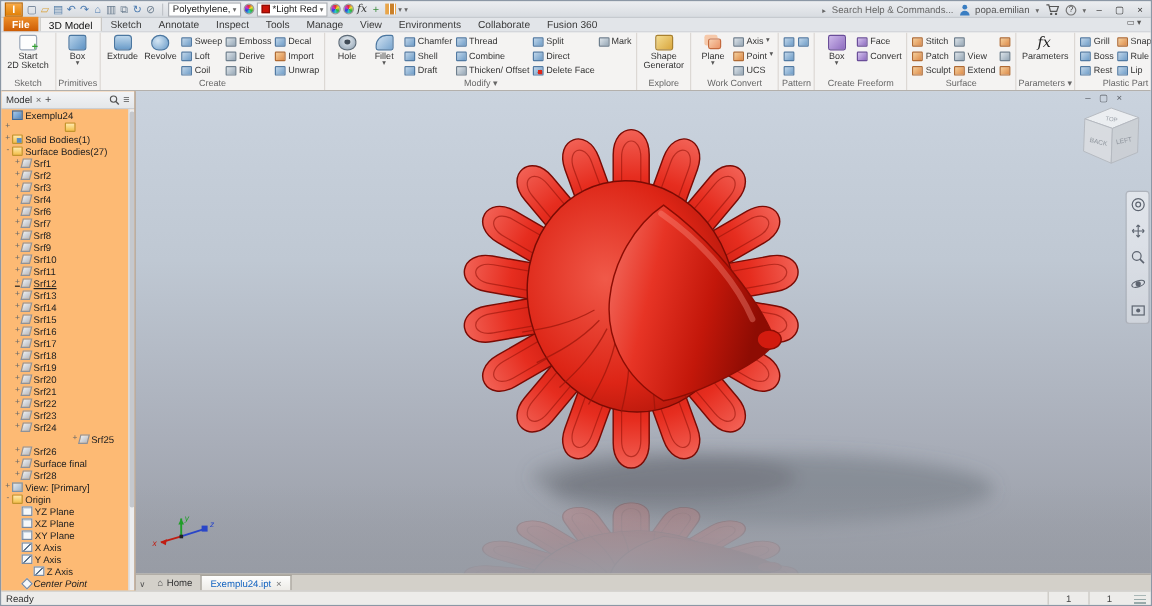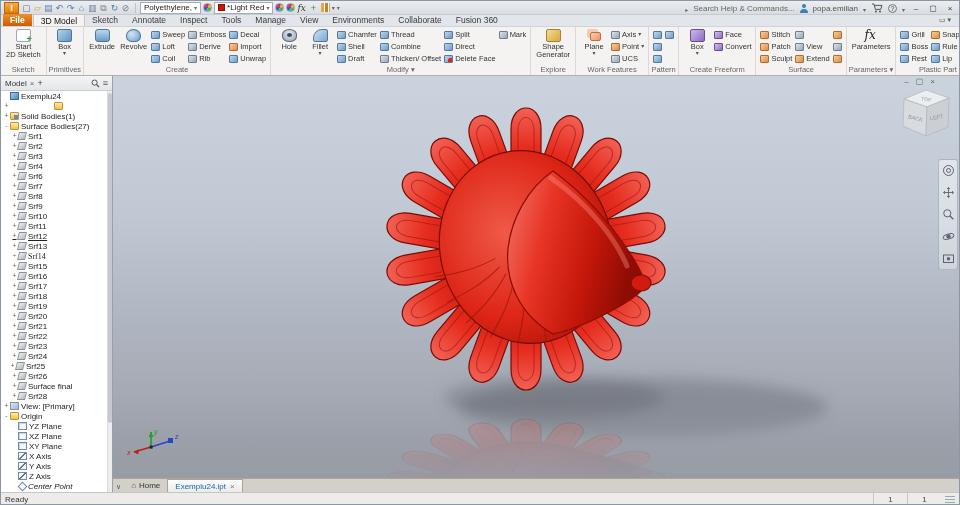--- a/index.html
+++ b/index.html
@@ -69,21 +69,21 @@
   .ic-fx::after{content:"fx";position:absolute;left:1px;top:-1px;font-family:"DejaVu Serif",serif;font-style:italic;font-size:12px;color:#222}
 
   
   .si-blue{background:linear-gradient(135deg,#c0d6ea,#6f9dc8);border:1px solid #517aa3}
   .si-steel{background:linear-gradient(135deg,#dde4ea,#96a7b6);border:1px solid #6d7e8d}
   .si-orange{background:linear-gradient(135deg,#f6cf9a,#dd8b4a);border:1px solid #b06a32}
   .si-purple{background:linear-gradient(135deg,#d4c2ee,#8e6cc0);border:1px solid #6a4d99}
   .si-reddot{background:radial-gradient(circle at 75% 72%,#e02517 32%,transparent 36%),linear-gradient(135deg,#c0d6ea,#6f9dc8);border:1px solid #517aa3}
 
   
-  .browser{position:absolute;left:0;top:75px;width:112px;height:416px;background:#ffffff;border-right:1px solid #99a0a8;z-index:3;overflow:hidden}
+  .browser{position:absolute;left:0;top:75px;width:112px;height:416px;background:#fdba74;border-right:1px solid #99a0a8;z-index:3;overflow:hidden}
   .bheader{height:15px;display:flex;align-items:center;gap:3px;font-size:8px;color:#333;
     background:linear-gradient(#f3f4f6,#e4e7ea);border-bottom:1px solid #cbced2;padding:0 4px}
   .bhx{color:#666;font-size:8px}
   .bhplus{color:#444;font-size:9px}
   .bhspacer{flex:1}
   .bmenu{font-size:9px;color:#555}
   .btree{position:absolute;left:0;top:15px;right:5px;bottom:0;overflow:hidden}
   .trow{display:flex;align-items:center;height:10px;font-size:8px;color:#222;white-space:nowrap}
   .exp{width:7px;flex:none;font-size:7px;color:#666;text-align:center;line-height:10px}
   .ti{display:inline-block;width:9px;height:8px;margin-right:2px;flex:none}
@@ -365,21 +365,21 @@
               <span class="si si-orange"></span>
               <span class="slabel">Point</span>
               <span class="caretb">▾</span>
             </div>
             <div class="sbtn">
               <span class="si si-steel"></span>
               <span class="slabel">UCS</span>
             </div>
           </div>
         </div>
-        <div class="glabel">Work Features</div>
+        <div class="glabel">Work Convert</div>
       </section>
       <section class="group">
         <div class="gbody">
           <div class="scol">
             <div class="sbtn">
               <span class="si si-blue"></span>
             </div>
             <div class="sbtn">
               <span class="si si-blue"></span>
             </div>
@@ -588,21 +588,21 @@
         <div class="trow" style="padding-left: 10px; text-decoration: underline;">
           <span class="exp">+</span>
           <span class="ti ti-srf"></span>
           <span class="tlbl">Srf12</span>
         </div>
         <div class="trow" style="padding-left: 10px;">
           <span class="exp">+</span>
           <span class="ti ti-srf"></span>
           <span class="tlbl">Srf13</span>
         </div>
-        <div class="trow" style="padding-left: 10px; font-family: Liberation Serif, serif;">
+        <div class="trow" style="padding-left: 10px;">
           <span class="exp">+</span>
           <span class="ti ti-srf"></span>
           <span class="tlbl">Srf14</span>
         </div>
         <div class="trow" style="padding-left: 10px;">
           <span class="exp">+</span>
           <span class="ti ti-srf"></span>
           <span class="tlbl">Srf15</span>
         </div>
         <div class="trow" style="padding-left: 10px;">
@@ -643,21 +643,21 @@
         <div class="trow" style="padding-left: 10px;">
           <span class="exp">+</span>
           <span class="ti ti-srf"></span>
           <span class="tlbl">Srf23</span>
         </div>
         <div class="trow" style="padding-left: 10px;">
           <span class="exp">+</span>
           <span class="ti ti-srf"></span>
           <span class="tlbl">Srf24</span>
         </div>
-        <div class="trow" style="padding-left: 8px;">
+        <div class="trow" style="padding-left: 26px; margin-left: 32px;">
           <span class="exp">+</span>
           <span class="ti ti-srf"></span>
           <span class="tlbl">Srf25</span>
         </div>
         <div class="trow" style="padding-left: 10px;">
           <span class="exp">+</span>
           <span class="ti ti-srf"></span>
           <span class="tlbl">Srf26</span>
         </div>
         <div class="trow" style="padding-left: 10px;">
@@ -698,21 +698,21 @@
         <div class="trow" style="padding-left: 10px;">
           <span class="exp"></span>
           <span class="ti ti-axisic"></span>
           <span class="tlbl">X Axis</span>
         </div>
         <div class="trow" style="padding-left: 10px;">
           <span class="exp"></span>
           <span class="ti ti-axisic"></span>
           <span class="tlbl">Y Axis</span>
         </div>
-        <div class="trow" style="padding-left: 10px; align-items: center;">
+        <div class="trow" style="padding-left: 20px; align-items: center;">
           <span class="exp"></span>
           <span class="ti ti-axisic"></span>
           <span class="tlbl">Z Axis</span>
         </div>
         <div class="trow" style="padding-left: 10px; font-style: italic;">
           <span class="exp"></span>
           <span class="ti ti-cpt"></span>
           <span class="tlbl">Center Point</span>
         </div>
       </div>

